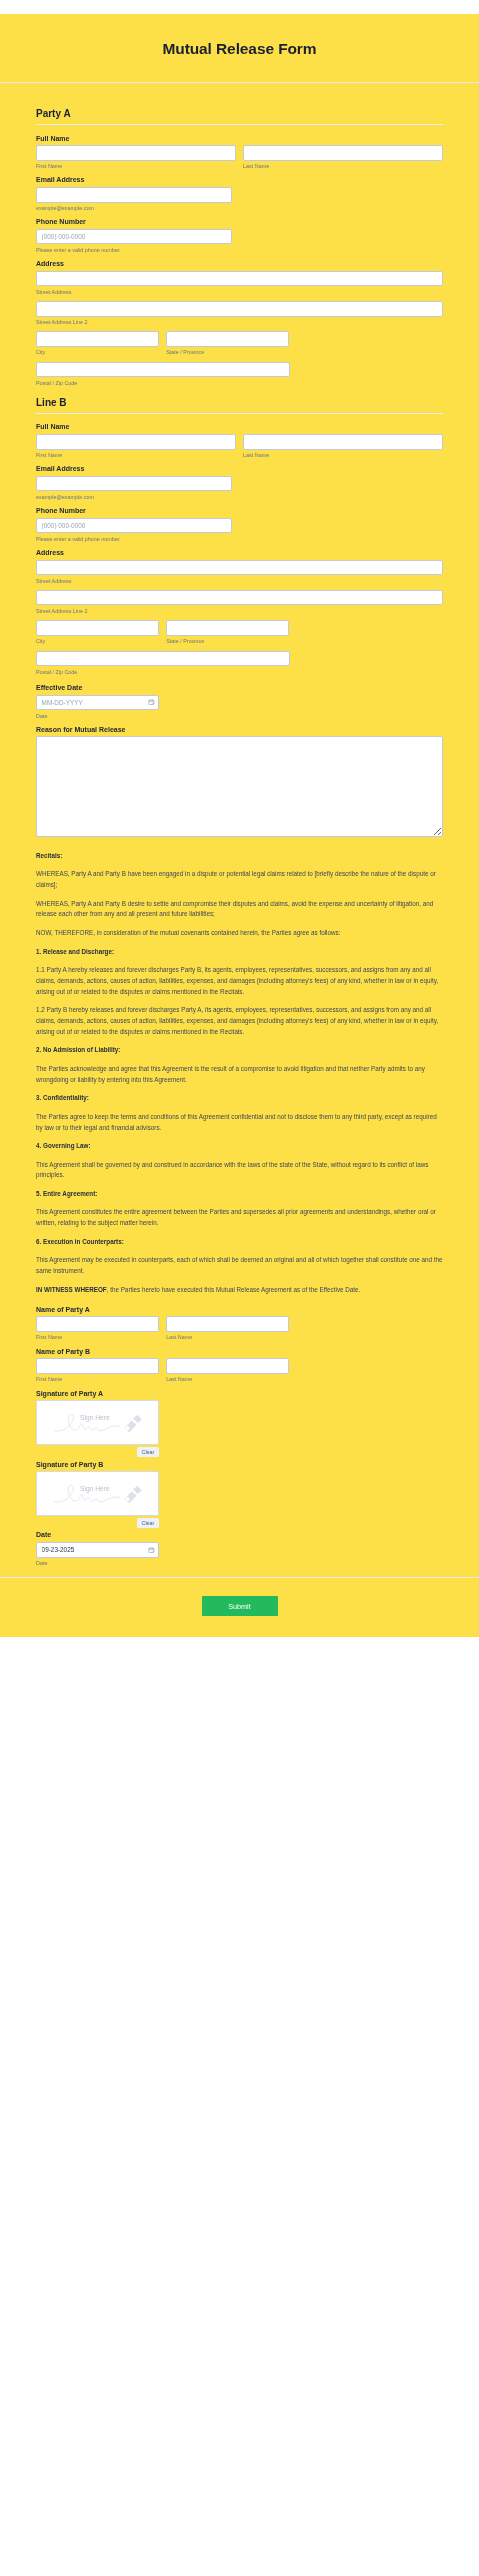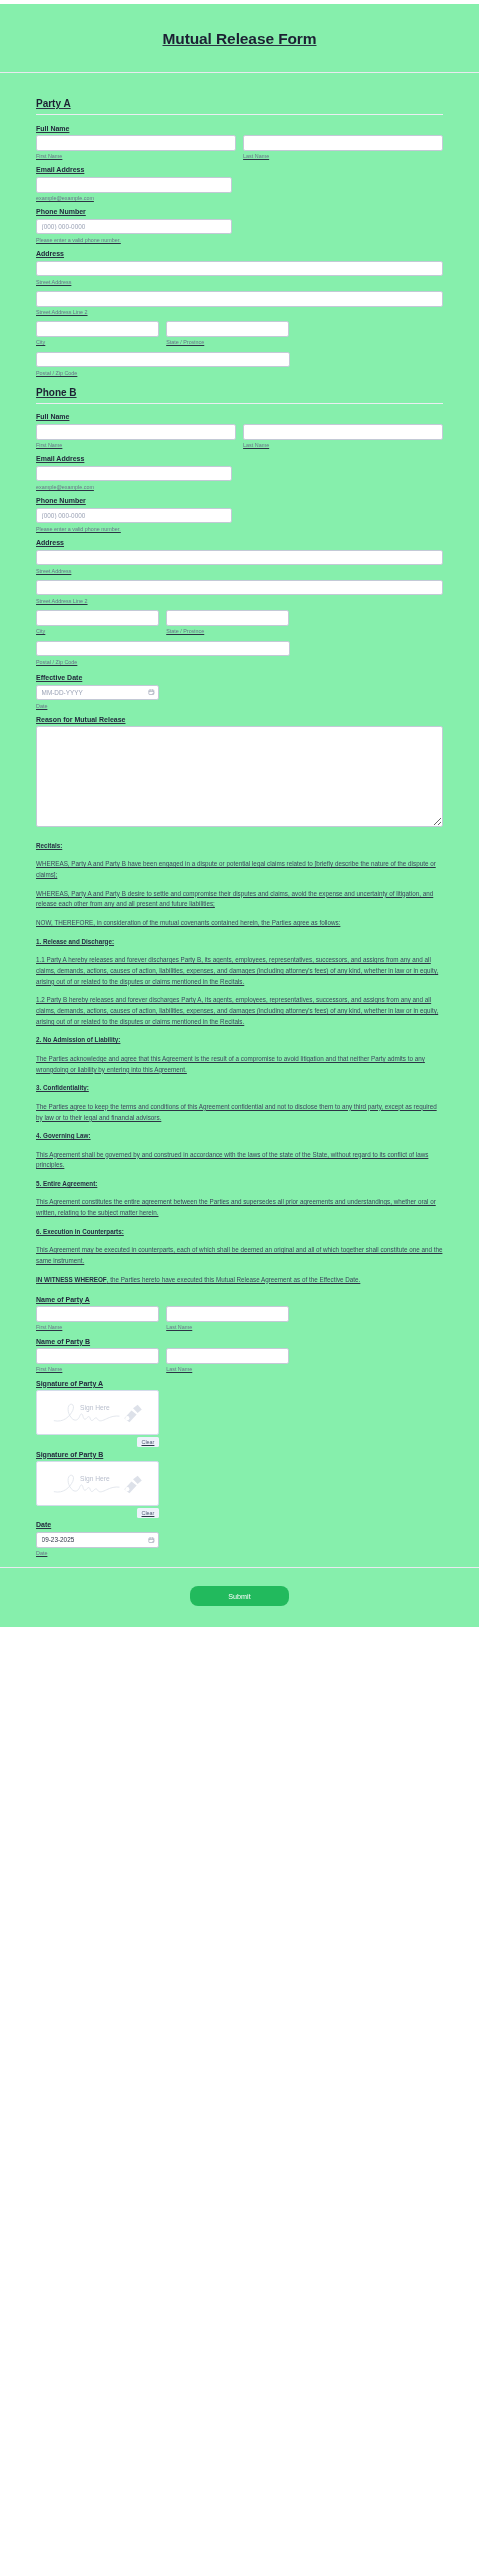--- a/index.html
+++ b/index.html
@@ -8,21 +8,21 @@
     padding: 0;
     background: #ffffff;
   }
   body {
     width: 479px;
     font-family: "Liberation Sans", sans-serif;
     color: #2c3345;
     -webkit-font-smoothing: antialiased;
   }
 
-  .page { width: 479px; margin: 4px auto; background:#86efac;text-decoration:underline; }
+  .page { width: 479px; margin: 14px auto; background:#fde047; }
 
   
   .form-header {
     padding: 25px 0 24px 0;
     text-align: center;
     border-bottom: 0.5px solid #e9eaf0;
   }
   .form-title {
     margin: 0;
     font-size: 15.5px;
@@ -179,23 +179,23 @@
   .form-footer {
     margin-top: 11.3px;
     border-top: 0.5px solid #e9eaf0;
     padding: 17.5px 0 20.6px 0;
     text-align: center;
   }
   .submit-btn {
     background: #22ba5d;
     color: #ffffff;
     border: none;
-    border-radius: 8px;
+    border-radius: 1px;
     padding: 5.7px 0;
-    width: 99px;
+    width: 76px;
     font-family: "Liberation Sans", sans-serif;
     font-size: 7.2px;
     font-weight: normal;
     cursor: pointer;
   }
 </style>
 </head>
 <body>
 
 <div class="page">
@@ -255,21 +255,21 @@
           <input class="inp" type="text" value="" style="">
           <span class="sub-label">State / Province</span>
         </div>
       </div>
 
       <div style="height:6.2px"></div>
       <input class="inp w-zip" type="text" value="" style="">
       <span class="sub-label">Postal / Zip Code</span>
     </div>
 
-    <div class="section-heading">Phone B</div>
+    <div class="section-heading">Line B</div>
     <hr class="section-rule">
 
     <div class="field">
       <span class="field-label">Full Name</span>
       <div class="row">
         <div class="col">
           <input class="inp" type="text" value="" style="">
           <span class="sub-label">First Name</span>
         </div>
         <div class="col">

